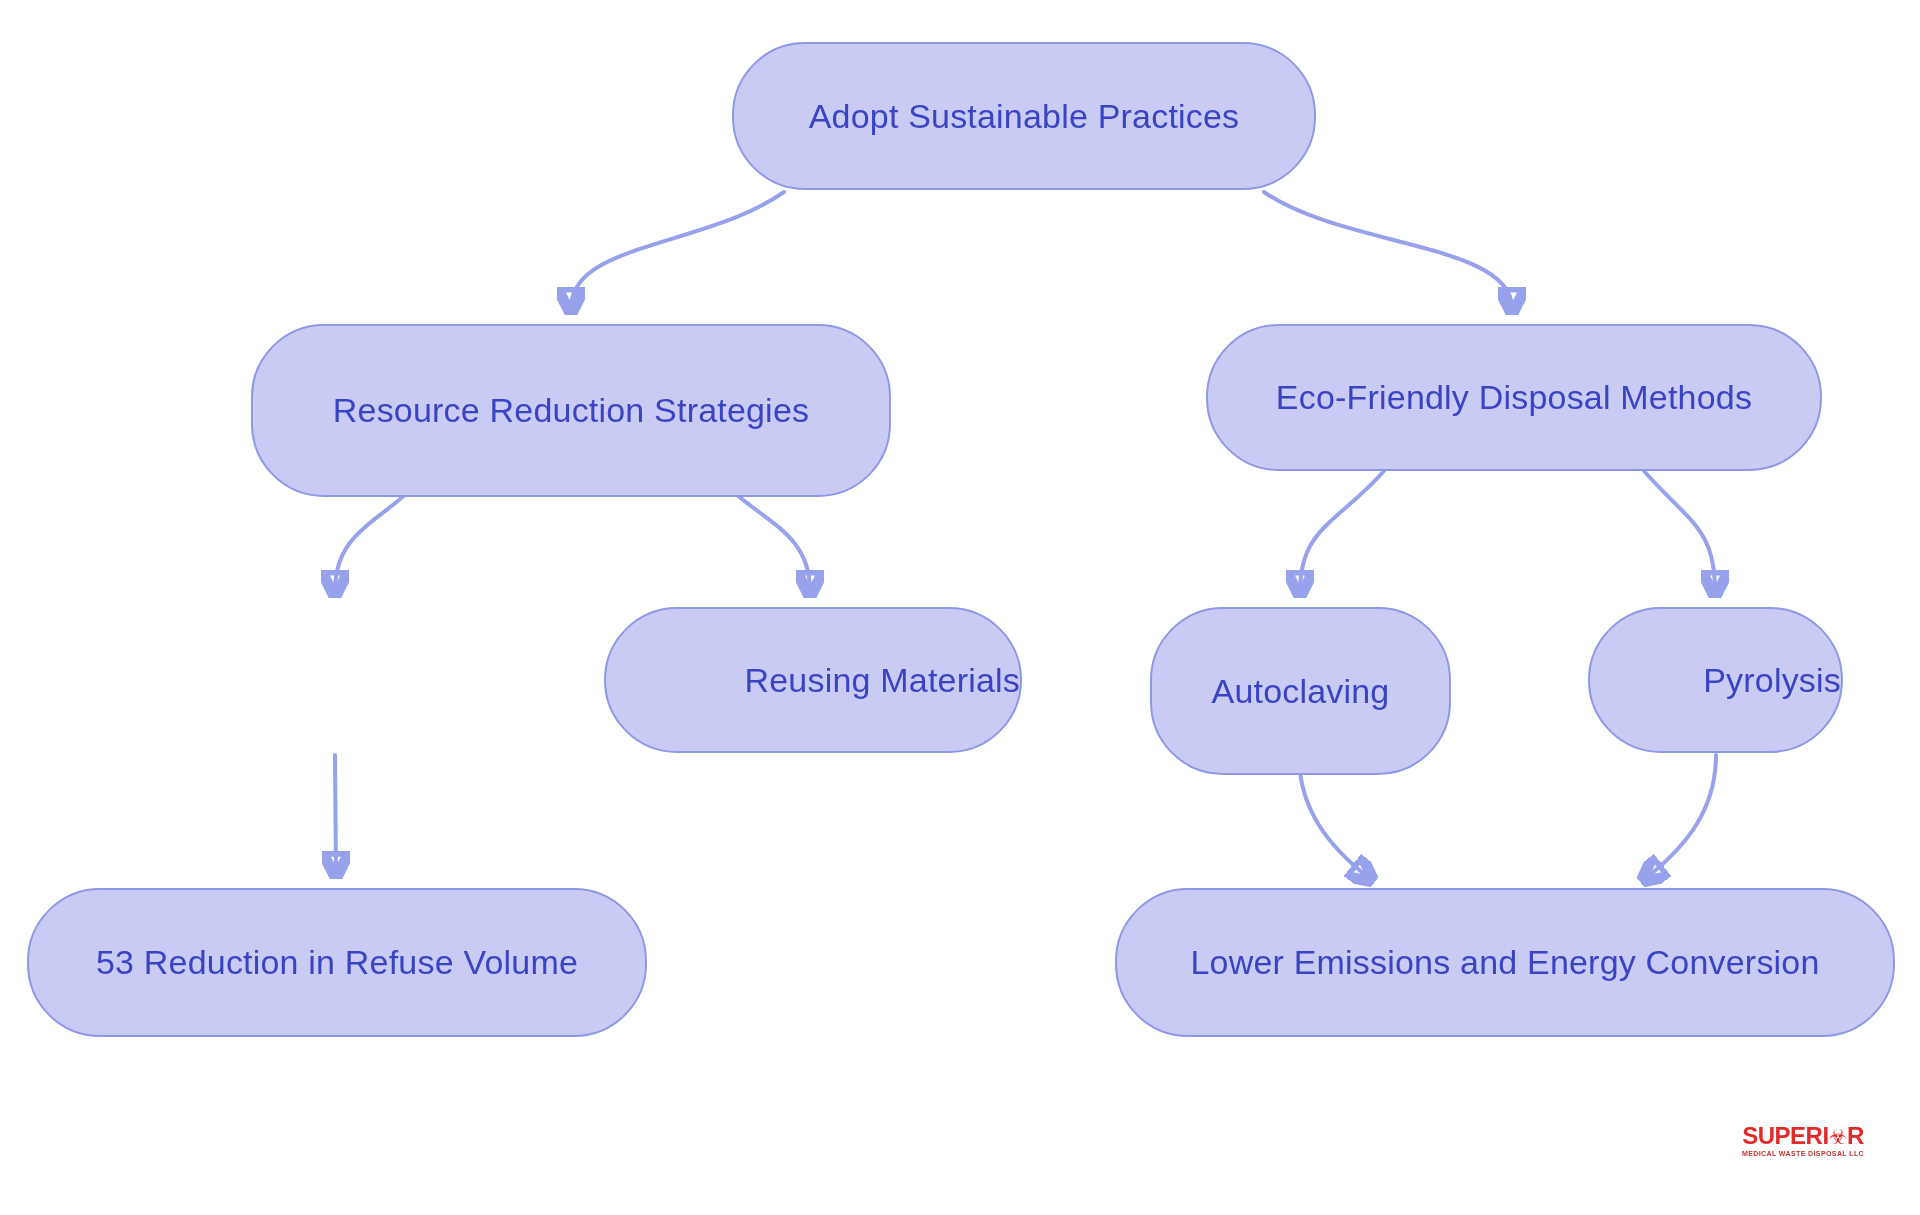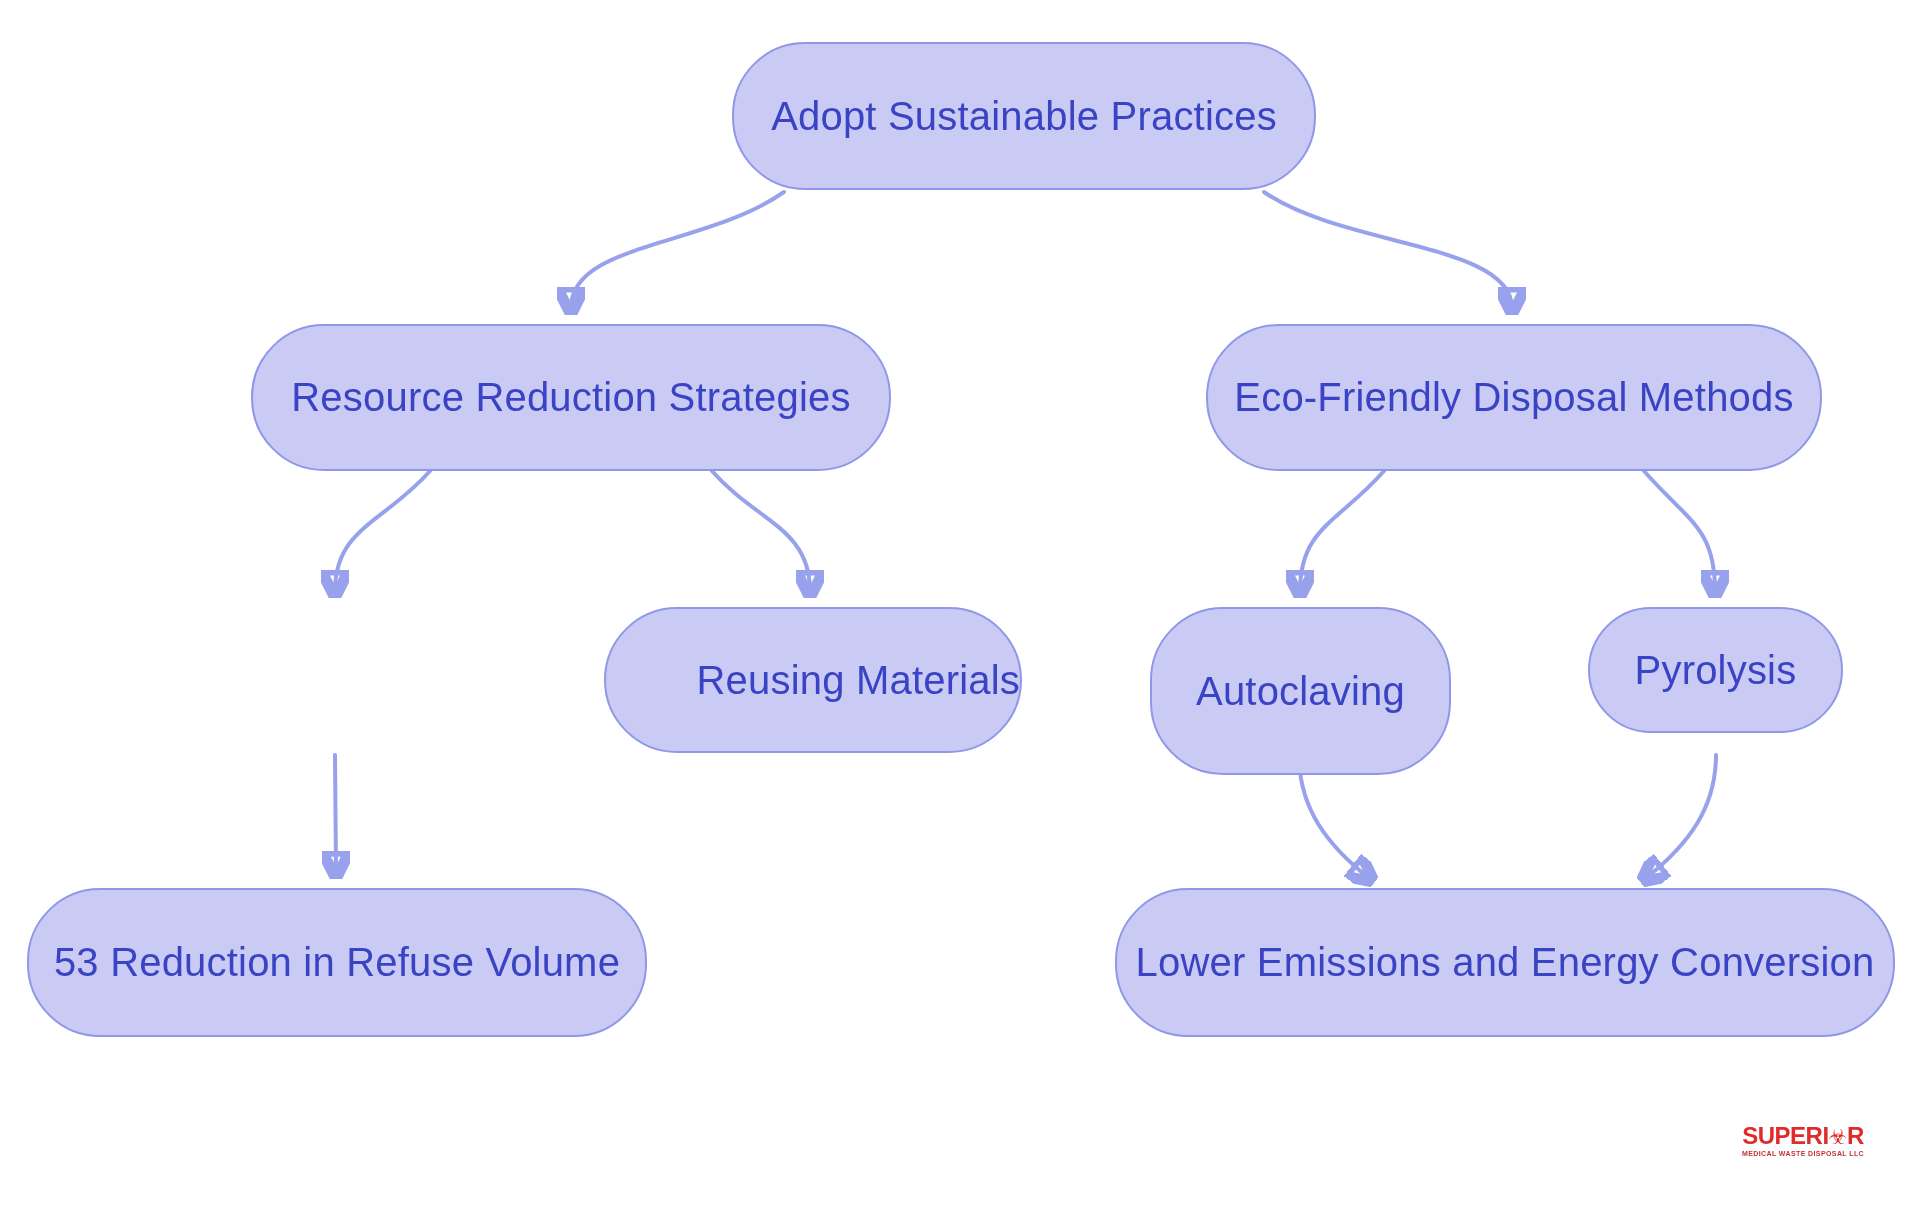--- a/index.html
+++ b/index.html
@@ -26,21 +26,21 @@
     background:var(--node-fill);
     border:2.5px solid var(--node-border);
     border-radius:73px;
     display:flex;
     align-items:center;
     justify-content:center;
     text-align:center;
   }
   .node span{
     color:var(--text-color);
-    font-size:40px;
+    font-size:34px;
     letter-spacing:0.2px;
     white-space:nowrap;
   }
   .watermark{
     position:absolute;
     left:1738px;
     top:1124px;
     width:130px;
     text-align:center;
     line-height:1;
@@ -86,33 +86,33 @@
       <path d="M1716,755 C1716,808 1688,845 1646,878" marker-end="url(#arrowhead)"></path>
     </svg>
 
   <div class="watermark">
     <div class="wm-title"><span>SUPERI</span><span class="wm-bio">☣</span><span>R</span></div>
     <div class="wm-tagline">MEDICAL WASTE DISPOSAL LLC</div>
   </div>
 <div class="node" style="left: 732px; top: 42px; width: 584px; height: 148px;">
       <span>Adopt Sustainable Practices</span>
     </div>
-    <div class="node" style="left: 251px; top: 324px; width: 640px; height: 147px;">
+    <div class="node" style="left: 251px; top: 324px; width: 640px; height: 173px;">
       <span>Resource Reduction Strategies</span>
     </div>
     <div class="node" style="left: 1206px; top: 324px; width: 616px; height: 147px;">
       <span>Eco-Friendly Disposal Methods</span>
     </div>
     <div class="node" style="left: 604px; top: 607px; width: 418px; height: 146px; justify-content: flex-end;">
       <span>Reusing Materials</span>
     </div>
     <div class="node" style="left: 1150px; top: 607px; width: 301px; height: 168px; justify-content: center;">
       <span>Autoclaving</span>
     </div>
-    <div class="node" style="left: 1588px; top: 607px; width: 255px; height: 126px;">
+    <div class="node" style="left: 1588px; top: 607px; width: 255px; height: 146px; justify-content: flex-end;">
       <span>Pyrolysis</span>
     </div>
     <div class="node" style="left: 27px; top: 888px; width: 620px; height: 149px;">
       <span>53 Reduction in Refuse Volume</span>
     </div>
     <div class="node" style="left: 1115px; top: 888px; width: 780px; height: 149px;">
       <span>Lower Emissions and Energy Conversion</span>
     </div>
   </div>
 

